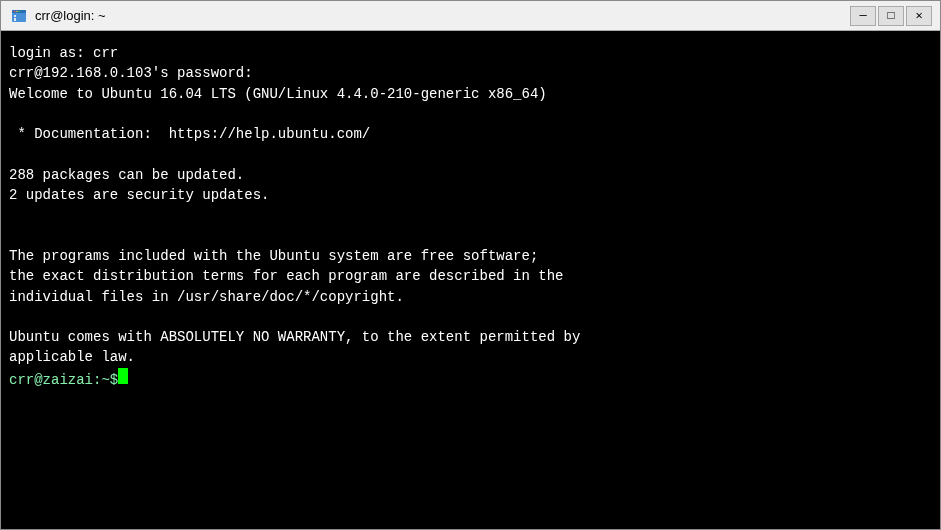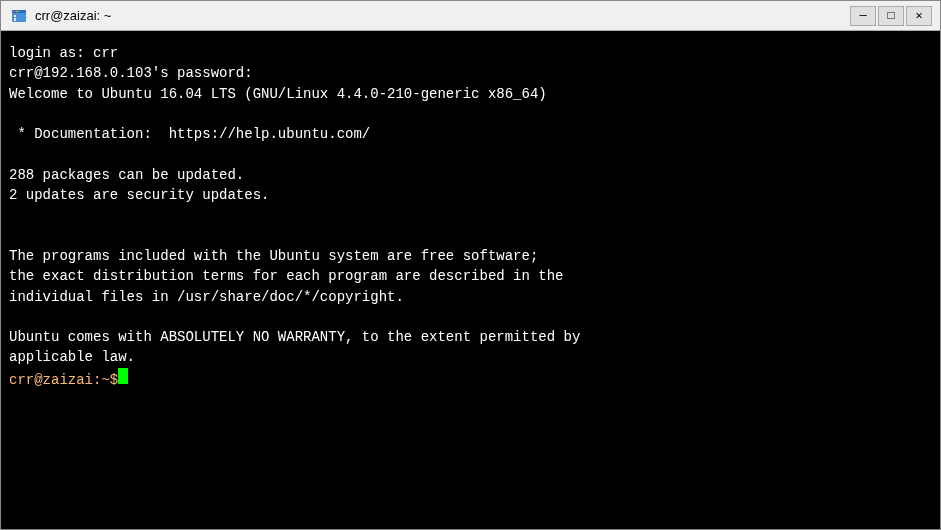--- a/index.html
+++ b/index.html
@@ -107,21 +107,21 @@
       0%, 100% { opacity: 1; }
       50% { opacity: 0; }
     }
 
     .prompt-line {
       display: flex;
       align-items: baseline;
     }
 
     .prompt-text {
-      color: #fdba74;
+      color: #86efac;
       font-family: 'Courier New', Courier, monospace;
       font-size: 14px;
     }
   </style>
 </head>
 <body>
 
 <div class="window">
   <div class="title-bar">
     <div class="title-bar-icon">
@@ -130,21 +130,21 @@
         <rect x="1" y="2" width="14" height="12" rx="1" fill="#4a90d9"></rect>
         <rect x="1" y="2" width="14" height="3" rx="1" fill="#2a6db5"></rect>
         <circle cx="3.5" cy="3.5" r="0.8" fill="#ff5f57"></circle>
         <circle cx="6" cy="3.5" r="0.8" fill="#febc2e"></circle>
         <circle cx="8.5" cy="3.5" r="0.8" fill="#28c840"></circle>
 
         <rect x="3" y="7" width="2" height="2" fill="white" opacity="0.8"></rect>
         <rect x="3" y="10" width="2" height="3" fill="white" opacity="0.8"></rect>
       </svg>
     </div>
-    <div class="title-bar-text">crr@zaizai: ~</div>
+    <div class="title-bar-text">crr@login: ~</div>
     <div class="title-bar-buttons">
       <div class="title-btn">─</div>
       <div class="title-btn">□</div>
       <div class="title-btn">✕</div>
     </div>
   </div>
 
   <div class="terminal-body">
     <pre>login as: crr
 crr@192.168.0.103's password:

